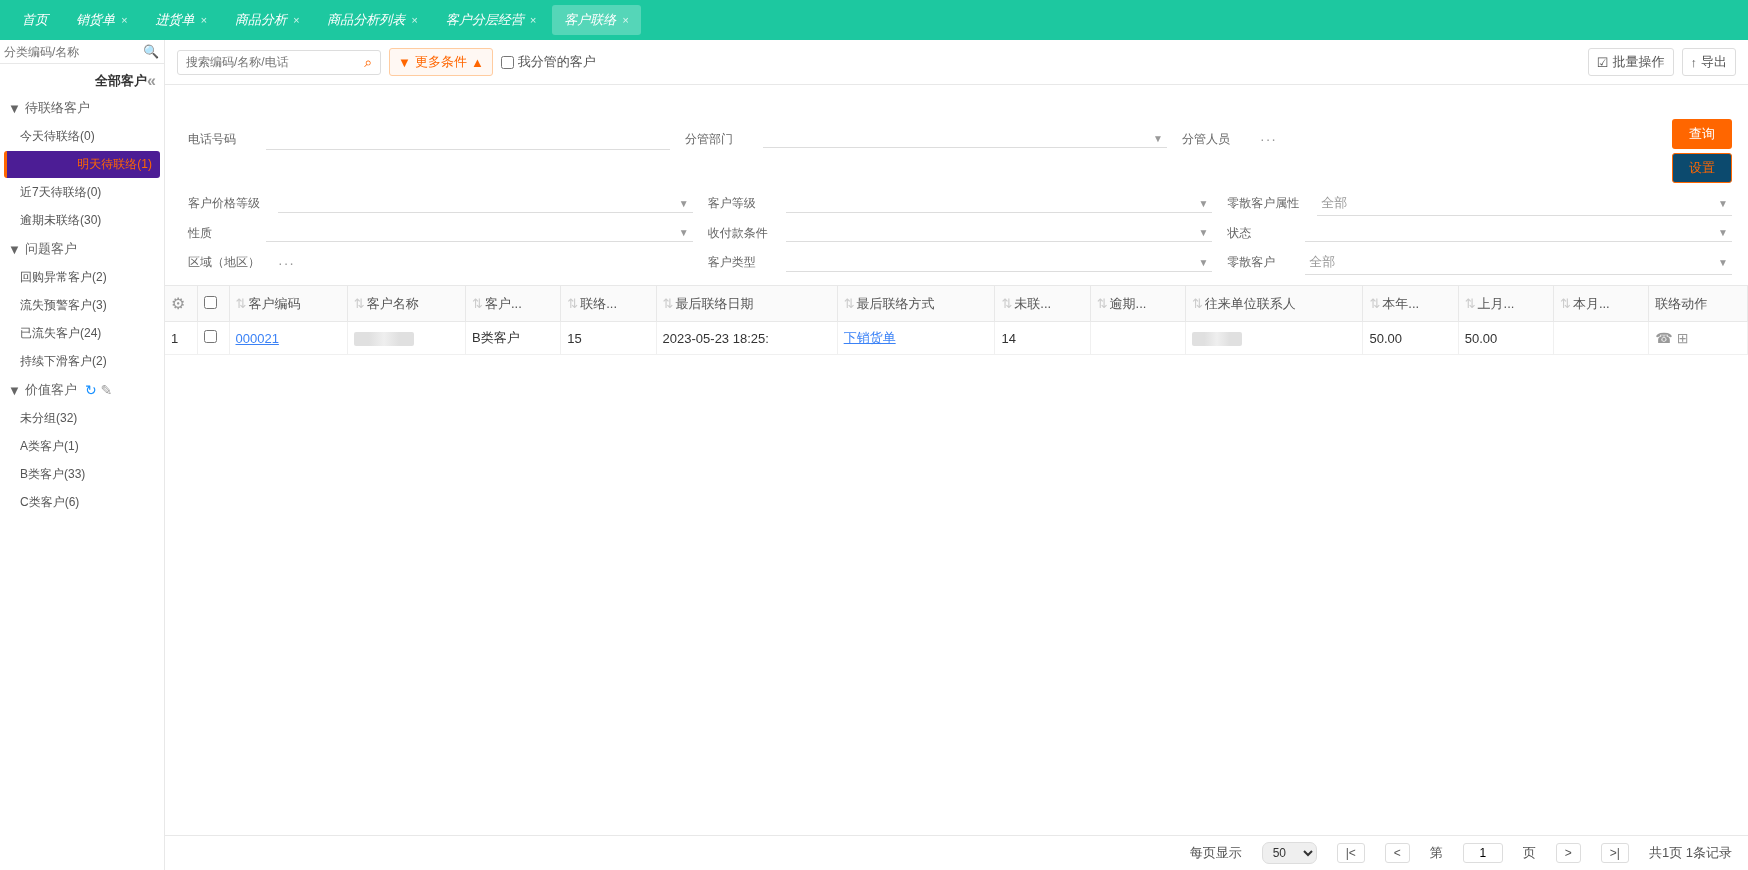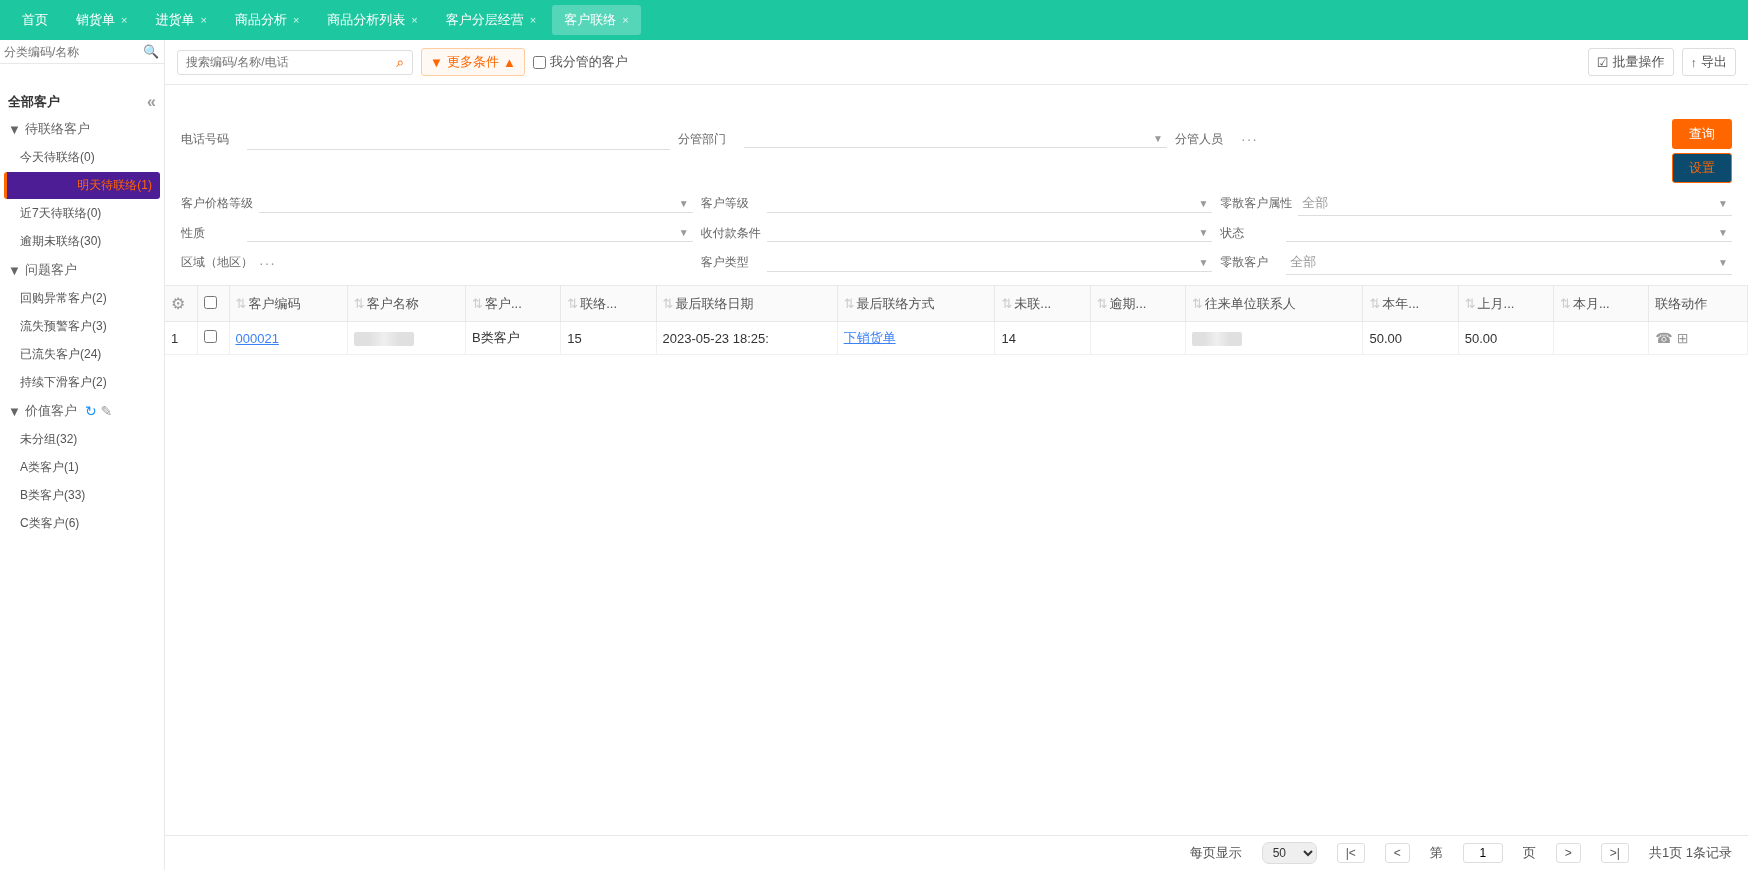--- a/index.html
+++ b/index.html
@@ -17,20 +17,21 @@
     .nav-item {
       color: #fff;
       padding: 6px 12px;
       cursor: pointer;
       border-radius: 3px;
       white-space: nowrap;
       display: flex;
       align-items: center;
       gap: 4px;
       font-size: 13px;
+      font-style: italic;
     }
     .nav-item.active { background: rgba(255,255,255,0.25); }
     .nav-item .close-x {
       font-size: 11px;
       opacity: 0.8;
       margin-left: 2px;
     }
 
     
     .main-layout {
@@ -58,26 +59,25 @@
       font-size: 12px;
       color: #999;
       width: 100%;
       background: transparent;
     }
     .sidebar-search-icon { color: #999; font-size: 13px; cursor: pointer; }
 
     .sidebar-section-header {
       display: flex;
       align-items: center;
-      justify-content: space-between;
+      justify-content: flex-end;
       padding: 8px 8px 4px 8px;
       font-weight: bold;
       color: #333;
       font-size: 13px;
-      margin-top: 21px;
     }
     .sidebar-collapse-btn { color: #999; cursor: pointer; font-size: 16px; }
 
     .sidebar-group-title {
       display: flex;
       align-items: center;
       gap: 4px;
       padding: 5px 8px;
       color: #666;
       font-size: 12px;
@@ -111,21 +111,21 @@
       gap: 8px;
       border-bottom: 1px solid #e8e8e8;
     }
     .search-box {
       display: flex;
       align-items: center;
       border: 1px solid #ddd;
       border-radius: 3px;
       padding: 3px 8px;
       gap: 4px;
-      width: 236px;
+      width: 204px;
     }
     .search-box input {
       border: none;
       outline: none;
       font-size: 12px;
       color: #999;
       width: 100%;
     }
     .search-icon-btn { color: #ff6600; cursor: pointer; font-size: 14px; }
 
@@ -178,22 +178,23 @@
     .filter-row {
       display: flex;
       align-items: center;
       gap: 8px;
       margin-bottom: 8px;
     }
     .filter-row:last-child { margin-bottom: 0; }
     .filter-field {
       display: flex;
       align-items: center;
-      gap: 6px;
+      gap: 18px;
       flex: 1;
+      margin-left: 7px;
     }
     .filter-label {
       color: #666;
       font-size: 12px;
       white-space: nowrap;
       min-width: 60px;
     }
     .filter-input {
       flex: 1;
       border: none;

